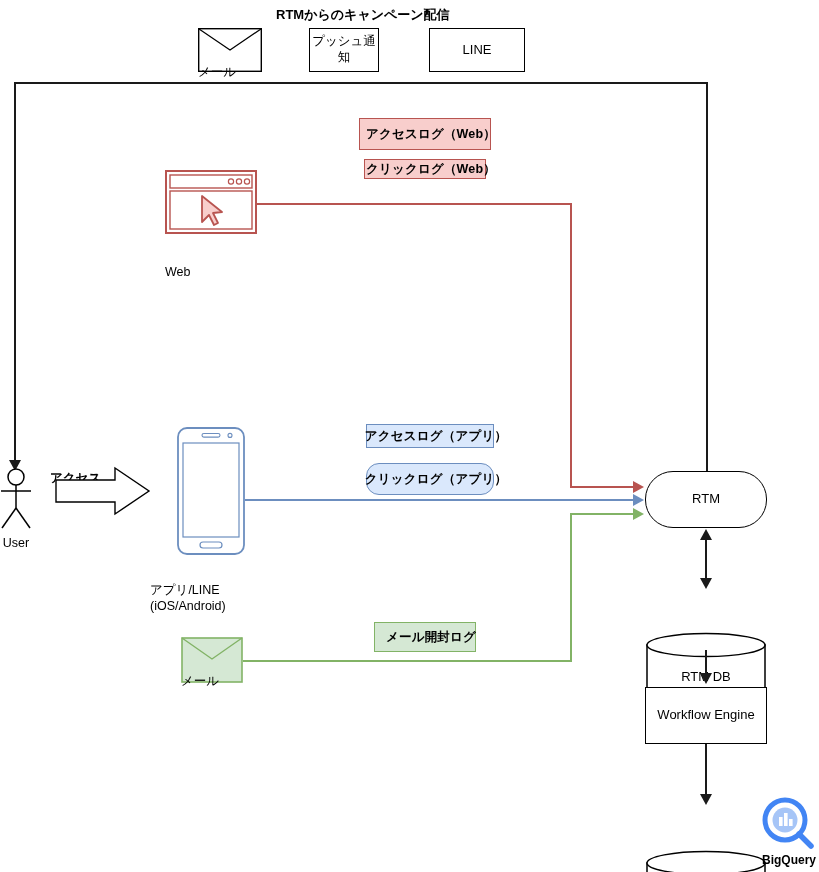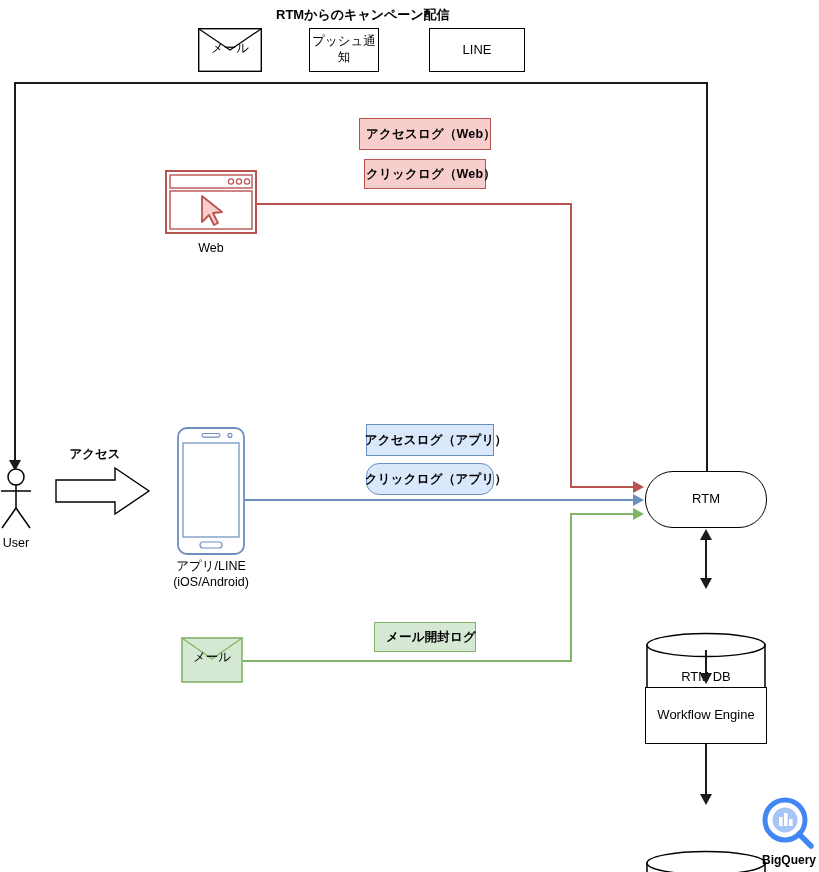--- a/index.html
+++ b/index.html
@@ -55,24 +55,24 @@
     letter-spacing: .2px;
     padding-left: 12px;
   }
   .chip.red   { background: #f8cecc; border: 1.4px solid #b85450; color: #000; }
   .chip.blue  { background: #dae8fc; border: 1.4px solid #6c8ebf; color: #000; }
   .chip.green { background: #d5e8d4; border: 1.4px solid #82b366; color: #000; }
 
   
   .caption {
     font-size: 12.5px;
-    text-align: center;
     white-space: nowrap;
     line-height: 1.3;
     color: #000;
+    margin-top: 24px;
   }
 
   
   .ln { position: absolute; }
   .ln.h { height: 0; border-top-style: solid; }
   .ln.v { width: 0; border-left-style: solid; }
 
   .blk { border-color: #1a1a1a; border-width: 2px; }
   .red { border-color: #b85450; border-width: 2px; }
   .blu { border-color: #6c8ebf; border-width: 2px; }
@@ -160,21 +160,21 @@
       <circle cx="82" cy="11.5" r="2.6" fill="none" stroke="#b85450" stroke-width="1.2"></circle>
       <rect x="5" y="21" width="82" height="38" fill="#ffffff" stroke="#b85450" stroke-width="1.4"></rect>
       <path d="M37 26 L37 52 L44 45 L49 55 L53 53 L48 43 L57 42 Z" fill="#f8cecc" stroke="#b85450" stroke-width="1.8" stroke-linejoin="round"></path>
     </svg>
   </div>
   <div class="abs caption" style="left:165px; top:240px; width:92px;">Web</div>
 
   <div class="abs chip red" style="left:359px; top:118px; width:132px; height:32px;">
     <span>アクセスログ（Web）</span>
   </div>
-  <div class="abs chip red" style="left:364px; top:159px; width:122px; height:30px;">
+  <div class="abs chip red" style="left:364px; top:159px; width:122px; height:20px;">
     <span>クリックログ（Web）</span>
   </div>
 
   <div class="ln h red" style="left:256px; top:203px; width:314px;"></div>
   <div class="ln v red" style="left:570px; top:203px; height:283px;"></div>
   <div class="ln h red" style="left:570px; top:486px; width:65px;"></div>
   <div class="ah right-red" style="left:633px; top:481px;"></div>
 
   <div class="abs" style="left:177px; top:427px; width:68px; height:128px;">
     <svg width="68" height="128" viewBox="0 0 68 128">
@@ -183,21 +183,21 @@
       <rect x="25" y="6.5" width="18" height="3.6" rx="1.8" fill="none" stroke="#6c8ebf" stroke-width="1.1"></rect>
       <circle cx="53" cy="8.4" r="2" fill="none" stroke="#6c8ebf" stroke-width="1.1"></circle>
       <rect x="23" y="115" width="22" height="6" rx="3" fill="none" stroke="#6c8ebf" stroke-width="1.2"></rect>
     </svg>
   </div>
   <div class="abs caption" style="left:150px; top:558px; width:122px;">
     <div>アプリ/LINE</div>
     <div>(iOS/Android)</div>
   </div>
 
-  <div class="abs chip blue" style="left:366px; top:424px; width:128px; height:32px;">
+  <div class="abs chip blue" style="left:366px; top:424px; width:128px; height:24px;">
     <span>アクセスログ（アプリ）</span>
   </div>
   <div class="abs chip blue" style="left:366px; top:463px; width:128px; height:32px;border-radius:13px;">
     <span>クリックログ（アプリ）</span>
   </div>
 
   <div class="ln h blu" style="left:245px; top:499px; width:390px;"></div>
   <div class="ah right-blu" style="left:633px; top:494px;"></div>
 
   <div class="abs" style="left:181px; top:637px; width:62px; height:46px;">

